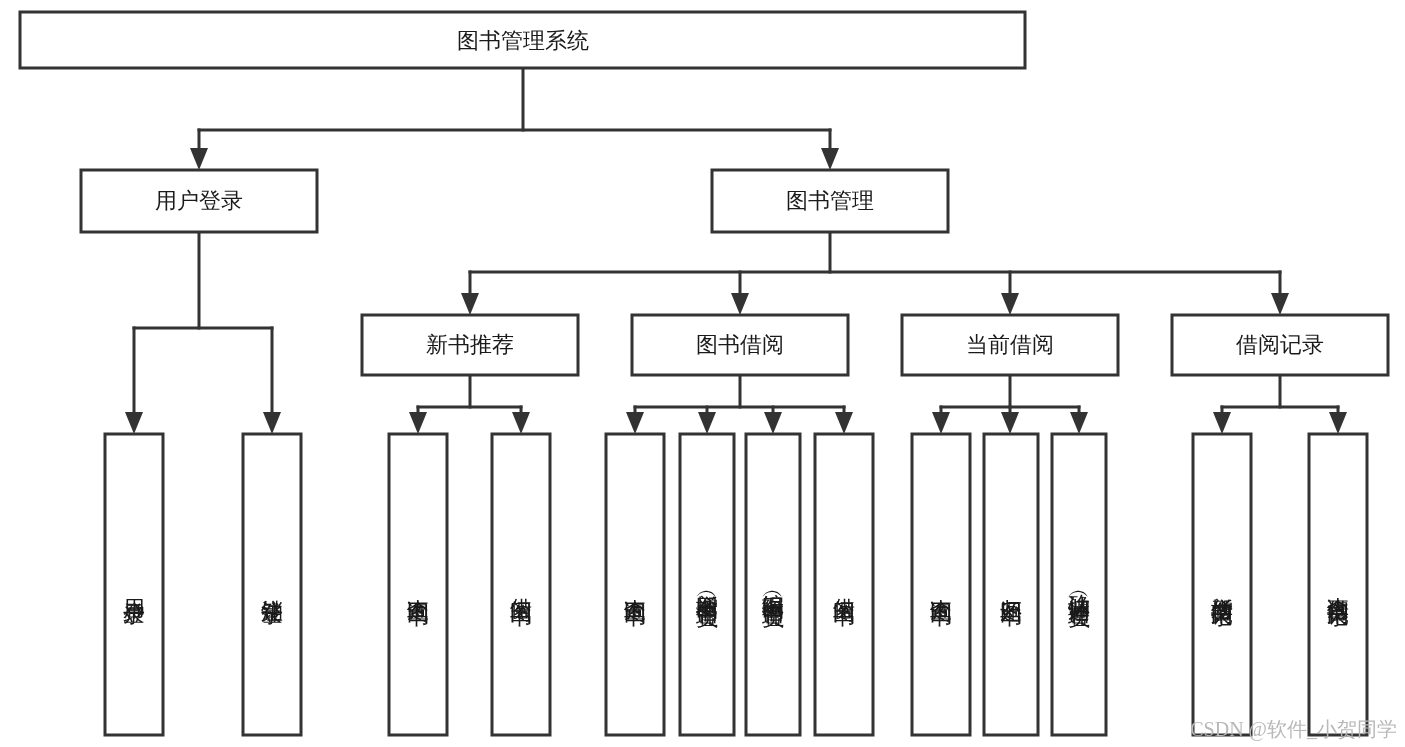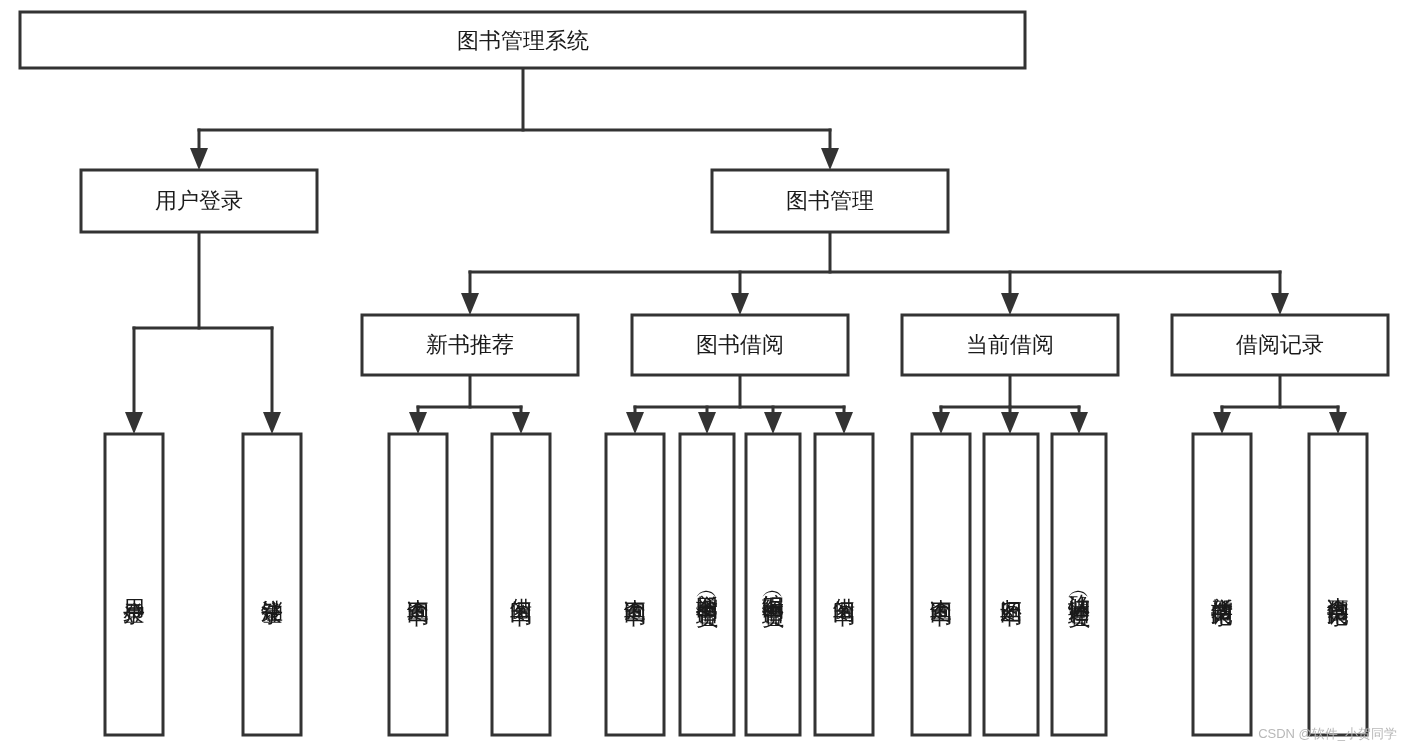--- a/index.html
+++ b/index.html
@@ -61,22 +61,22 @@
     display: flex;
     align-items: center;
     justify-content: center;
     white-space: nowrap;
     user-select: none;
   }
   .watermark {
     position: absolute;
     right: 8px;
     bottom: 4px;
-    font-family: Liberation Sans, sans-serif;
-    font-size: 13px;
+    font-family: Liberation Serif, serif;
+    font-size: 20px;
     color: #b8b8b8;
     white-space: nowrap;
     user-select: none;
   }
 </style>
 </head>
 <body>
 
 <div id="diagram-root">
 

